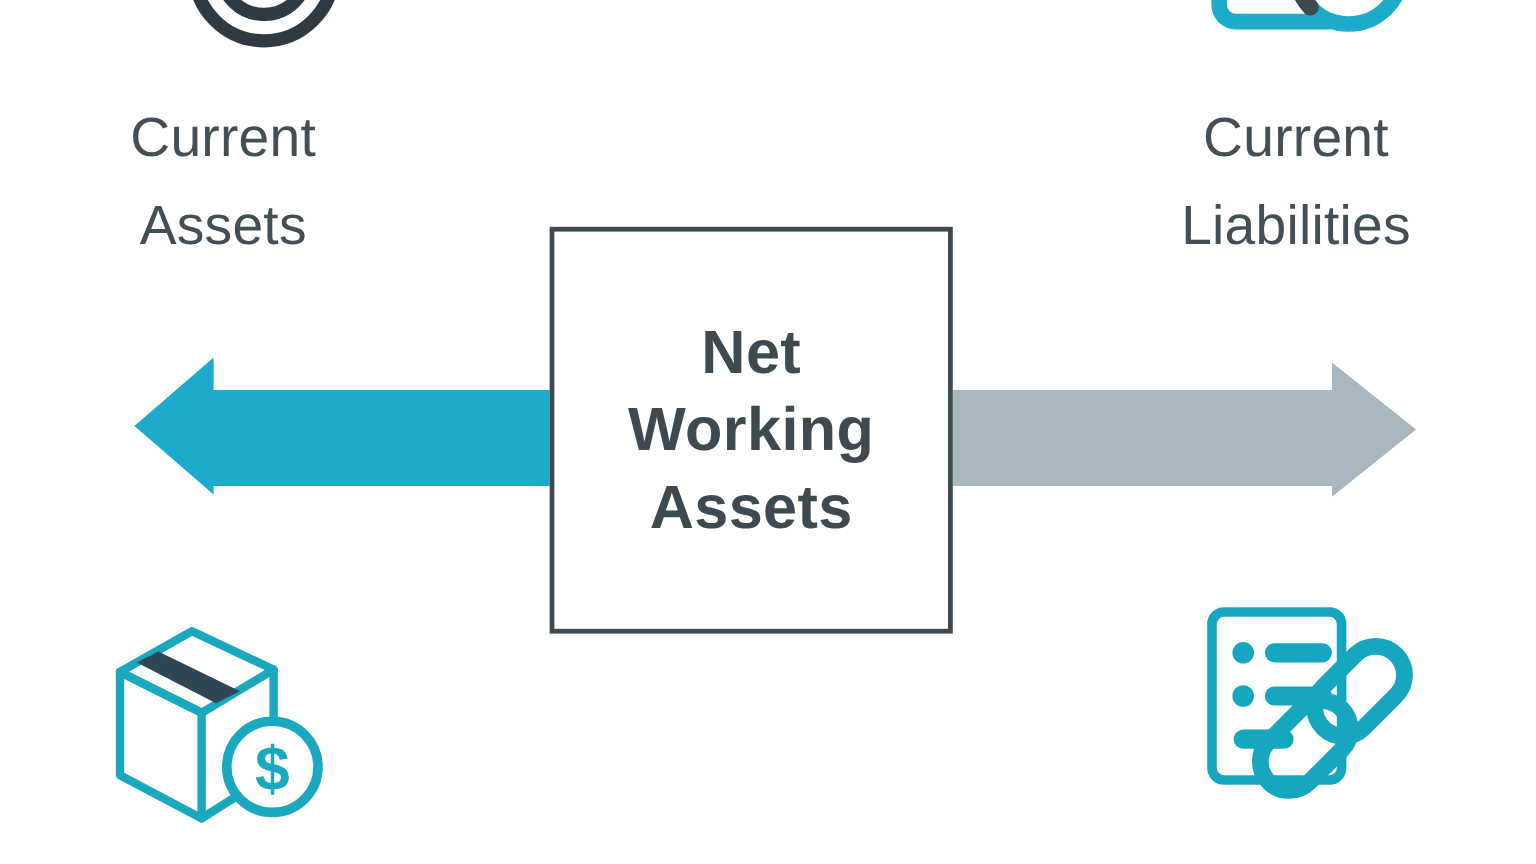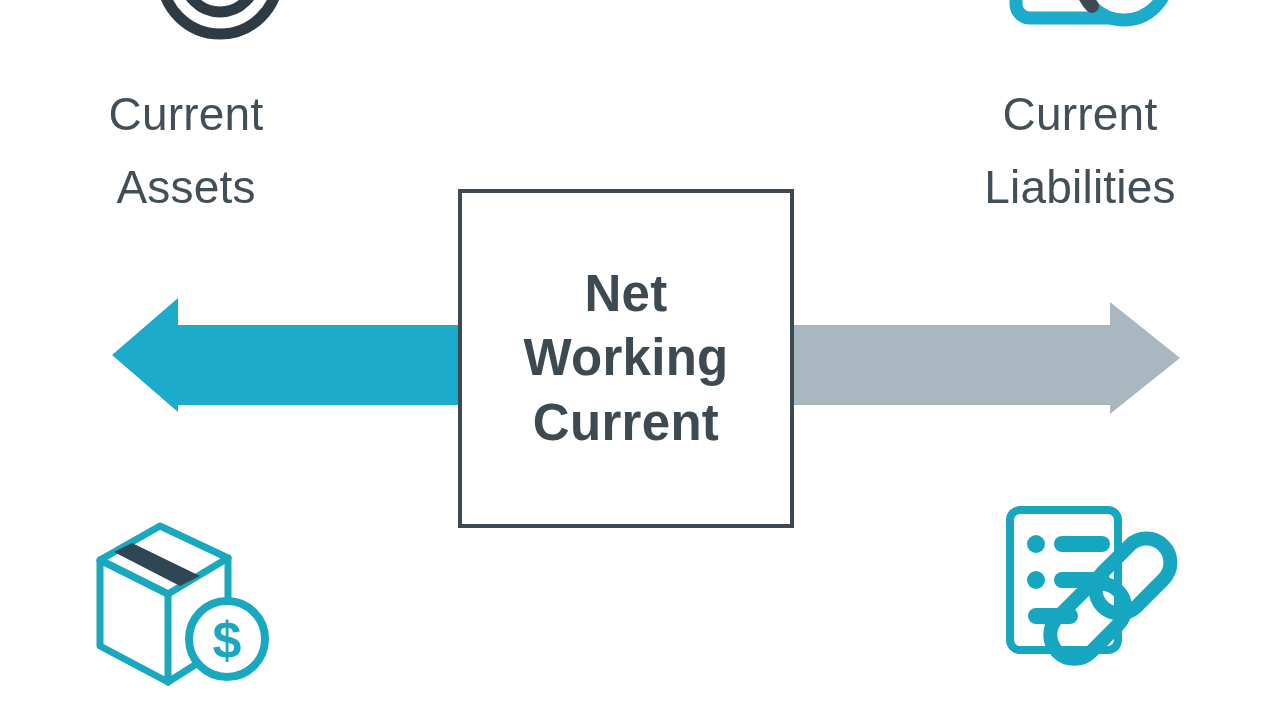--- a/index.html
+++ b/index.html
@@ -139,21 +139,21 @@
   <div class="arrow arrow-right">
     <svg viewBox="0 0 400 130" preserveAspectRatio="none">
       <polygon points="0,35 330,35 330,12 400,68 330,124 330,115 0,115" fill="#A9B8C0"></polygon>
     </svg>
   </div>
   <div class="arrow-text right">Current avabntities</div>
 
   <div class="center-box">
     <div class="center-box-text">Net
 Working
-Current</div>
+Assets</div>
   </div>
 
   <div class="icon-wrap icon-bottom-left">
     <svg viewBox="0 0 200 170">
       <g fill="none" stroke="#1AA8BE" stroke-width="7" stroke-linejoin="round" stroke-linecap="round">
         <path d="M12 42 L72 8 L140 40 L80 76 Z"></path>
         <path d="M12 42 L12 128 L80 164 L80 76 Z"></path>
         <path d="M140 40 L140 126 L80 164"></path>
       </g>
       <path d="M44 25 L112 58 L92 68 L26 34 Z" fill="#2F4754"></path>

